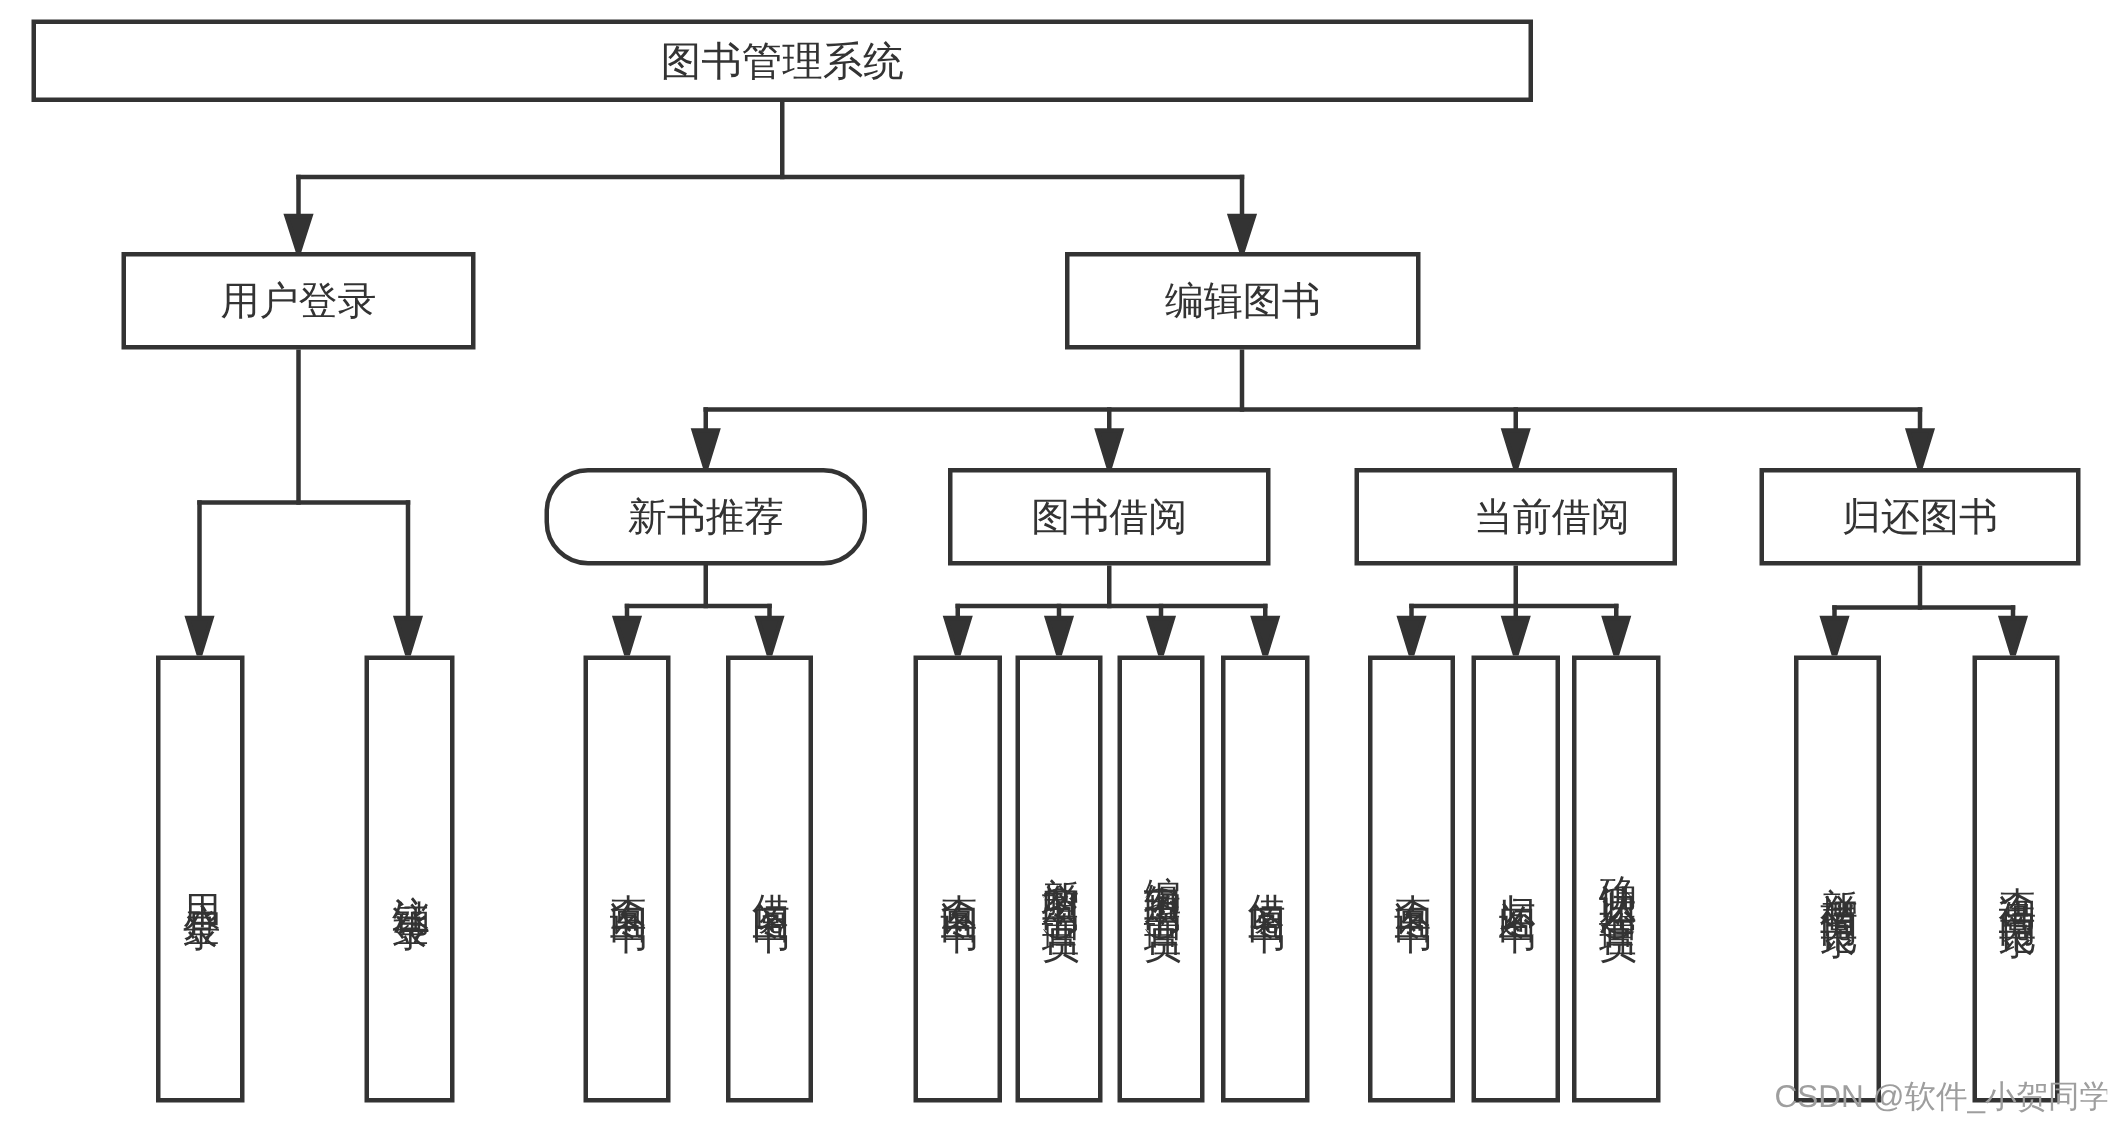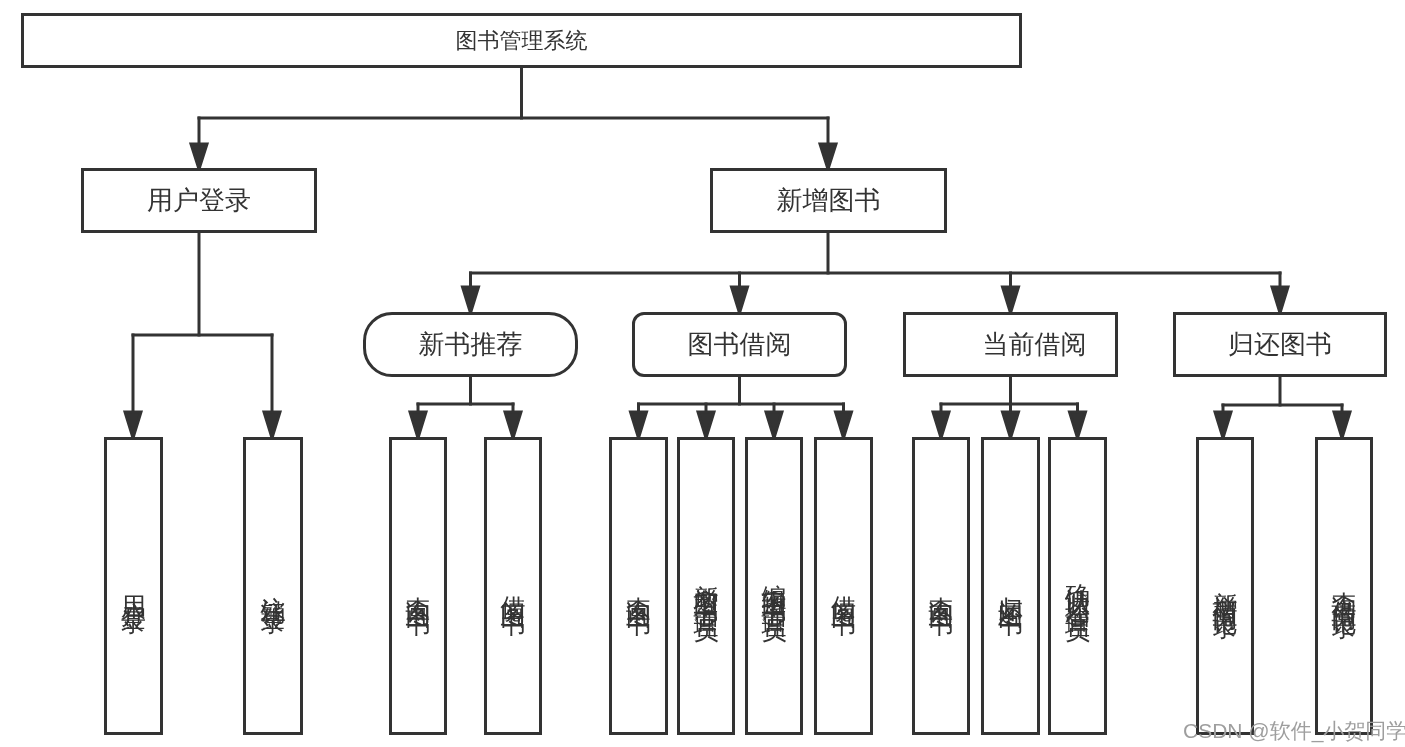--- a/index.html
+++ b/index.html
@@ -31,21 +31,21 @@
     align-items: center;
     justify-content: center;
     color: #333333;
     z-index: 2;
   }
   .h-label {
     font-size: 26px;
     white-space: nowrap;
     color: #333333;
   }
-  .root-label { font-size: 22px; }
+  .root-label { font-size: 27px; }
   .v-label {
     writing-mode: vertical-rl;
     text-orientation: mixed;
     font-size: 25px;
     letter-spacing: 5px;
     line-height: 1;
     color: #333333;
   }
   #watermark {
     position: absolute;
@@ -127,27 +127,27 @@
   </svg>
 
   <div class="box" style="left:21px; top:13px; width:1001px; height:55px;">
     <span class="h-label root-label">图书管理系统</span>
   </div>
 
   <div class="box" style="left:81px; top:168px; width:236px; height:65px;">
     <span class="h-label">用户登录</span>
   </div>
   <div class="box" style="left:710px; top:168px; width:237px; height:65px;">
-    <span class="h-label">新增图书</span>
+    <span class="h-label">编辑图书</span>
   </div>
 
   <div class="box" style="left:363px; top:312px; width:215px; height:65px;border-radius:29px;">
     <span class="h-label">新书推荐</span>
   </div>
-  <div class="box" style="left:632px; top:312px; width:215px; height:65px;border-radius:12px;">
+  <div class="box" style="left:632px; top:312px; width:215px; height:65px;">
     <span class="h-label">图书借阅</span>
   </div>
   <div class="box" style="left:903px; top:312px; width:215px; height:65px;padding-left:48px;">
     <span class="h-label">当前借阅</span>
   </div>
   <div class="box" style="left:1173px; top:312px; width:214px; height:65px;">
     <span class="h-label">归还图书</span>
   </div>
 
   <div class="box" style="left:104px; top:437px; width:59px; height:298px;">

